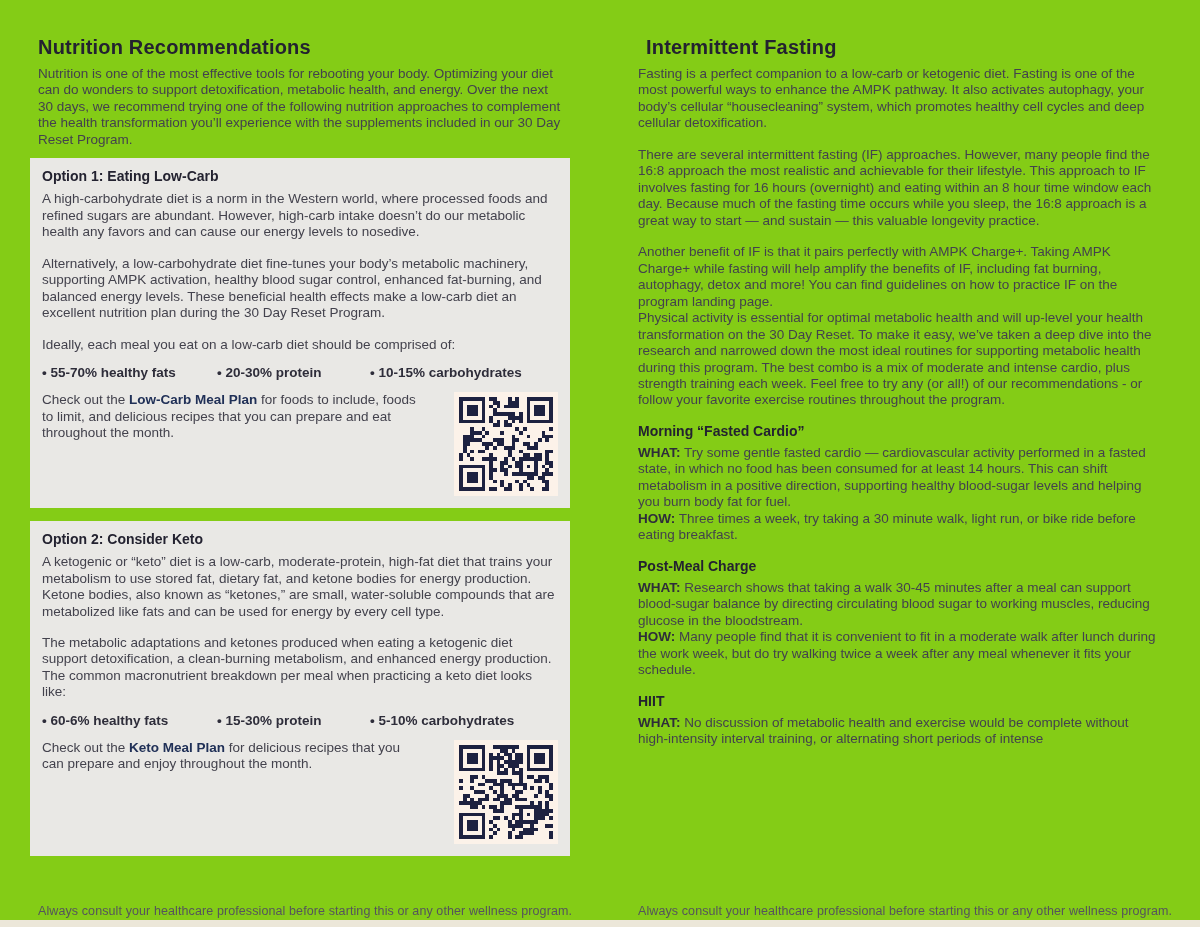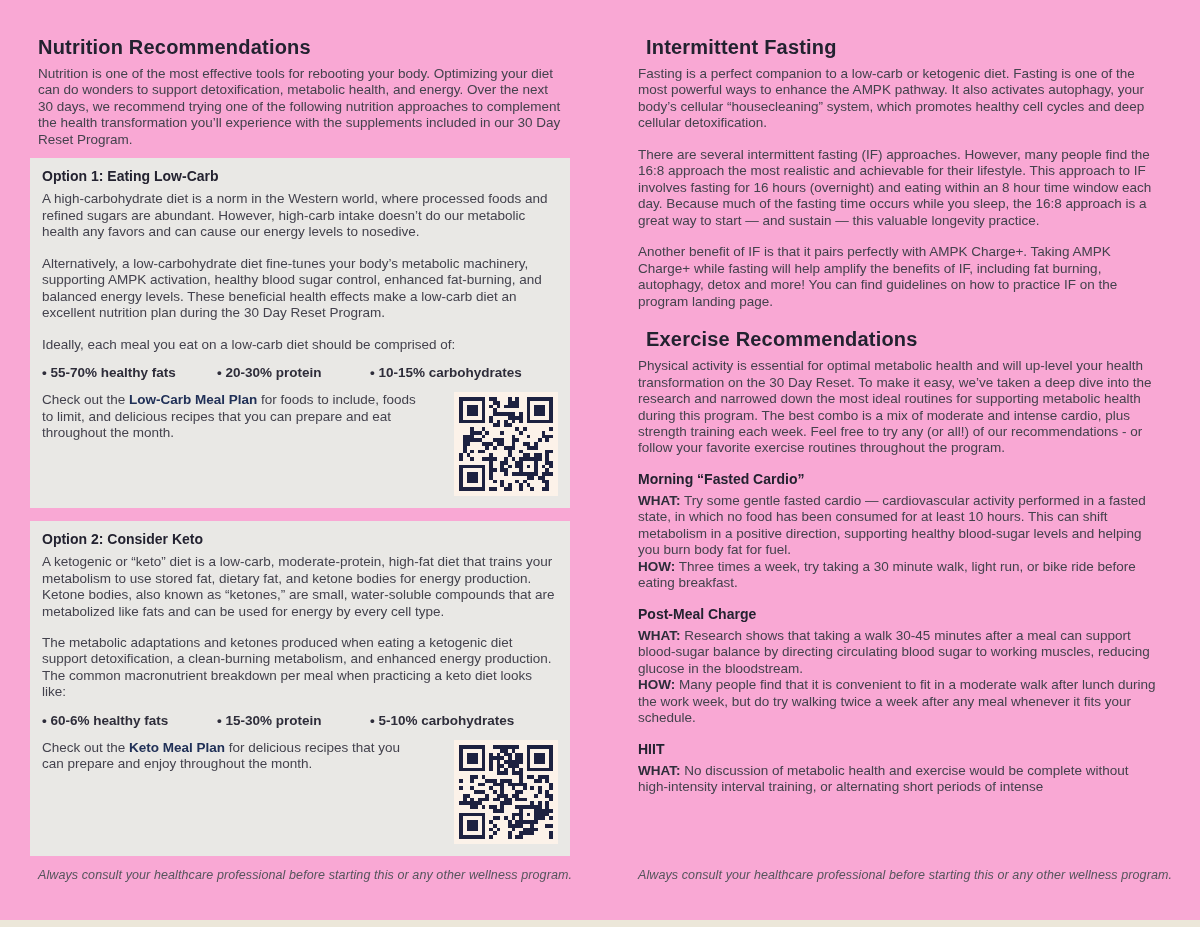--- a/index.html
+++ b/index.html
@@ -4,21 +4,21 @@
 <style>
   * { margin:0; padding:0; box-sizing:border-box; }
   html,body { width:1200px; }
   body {
     font-family:"Liberation Sans","DejaVu Sans",sans-serif;
     background:#fffdf2;
   }
   .page {
     position:relative;
     width:1200px; height:927px;
-    background:#f9a8d4;
+    background:#84cc16;
     overflow:hidden;
   }
   .col-left  { position:absolute; left:30px;  top:36px; width:540px; }
   .col-right { position:absolute; left:638px; top:36px; width:524px; }
 
   h1 {
     font-size:20px; font-weight:bold; letter-spacing:0.2px;
     color:#232230; margin:0 8px 7px 8px;
   }
   .col-right h1 { margin-left:8px; margin-right:0; }
@@ -60,22 +60,22 @@
   .subsection-title {
     font-size:14px; font-weight:bold; color:#232230;
     margin:0 0 6px 0;
   }
   .subsection { margin-bottom:14px; }
   .wh b { color:#2e2d3a; }
 
   .exercise-heading { margin-top:18px; }
 
   .footer {
-    position:absolute; top:868px;
-    font-size:12.5px; font-style:italic; color:#55545c;
+    position:absolute; top:904px;
+    font-size:12.5px; color:#55545c;
     letter-spacing:0.1px;
   }
   .footer-left  { left:38px;  width:560px; }
   .footer-right { left:638px; width:540px; }
 
   .bottom-strip {
     position:absolute; left:0; bottom:0; width:1200px; height:7px;
     background:#ece7d9;
   }
 </style>
@@ -713,26 +713,25 @@
       </div>
     </div>
   </div>
 
   <div class="col-right">
     <h1>Intermittent Fasting</h1>
     <p class="gap">Fasting is a perfect companion to a low-carb or ketogenic diet. Fasting is one of the most powerful ways to enhance the AMPK pathway. It also activates autophagy, your body’s cellular “housecleaning” system, which promotes healthy cell cycles and deep cellular detoxification.</p>
     <p class="gap">There are several intermittent fasting (IF) approaches. However, many people find the 16:8 approach the most realistic and achievable for their lifestyle. This approach to IF involves fasting for 16 hours (overnight) and eating within an 8 hour time window each day. Because much of the fasting time occurs while you sleep, the 16:8 approach is a great way to start — and sustain — this valuable longevity practice.</p>
     <p>Another benefit of IF is that it pairs perfectly with AMPK Charge+. Taking AMPK Charge+ while fasting will help amplify the benefits of IF, including fat burning, autophagy, detox and more! You can find guidelines on how to practice IF on the program landing page.</p>
 
-    <h1 class="exercise-heading">Exercise Recommendations</h1>
     <p style="margin-bottom:14px;">Physical activity is essential for optimal metabolic health and will up-level your health transformation on the 30 Day Reset. To make it easy, we’ve taken a deep dive into the research and narrowed down the most ideal routines for supporting metabolic health during this program. The best combo is a mix of moderate and intense cardio, plus strength training each week. Feel free to try any (or all!) of our recommendations - or follow your favorite exercise routines throughout the program.</p>
 
     <div class="subsection">
       <div class="subsection-title">Morning “Fasted Cardio”</div>
-      <p class="wh"><b>WHAT:</b> <span>Try some gentle fasted cardio — cardiovascular activity performed in a fasted state, in which no food has been consumed for at least 10 hours. This can shift metabolism in a positive direction, supporting healthy blood-sugar levels and helping you burn body fat for fuel.</span></p>
+      <p class="wh"><b>WHAT:</b> <span>Try some gentle fasted cardio — cardiovascular activity performed in a fasted state, in which no food has been consumed for at least 14 hours. This can shift metabolism in a positive direction, supporting healthy blood-sugar levels and helping you burn body fat for fuel.</span></p>
       <p class="wh"><b>HOW:</b> <span>Three times a week, try taking a 30 minute walk, light run, or bike ride before eating breakfast.</span></p>
     </div>
 
     <div class="subsection">
       <div class="subsection-title">Post-Meal Charge</div>
       <p class="wh"><b>WHAT:</b> <span>Research shows that taking a walk 30-45 minutes after a meal can support blood-sugar balance by directing circulating blood sugar to working muscles, reducing glucose in the bloodstream.</span></p>
       <p class="wh"><b>HOW:</b> <span>Many people find that it is convenient to fit in a moderate walk after lunch during the work week, but do try walking twice a week after any meal whenever it fits your schedule.</span></p>
     </div>
 
     <div class="subsection">

